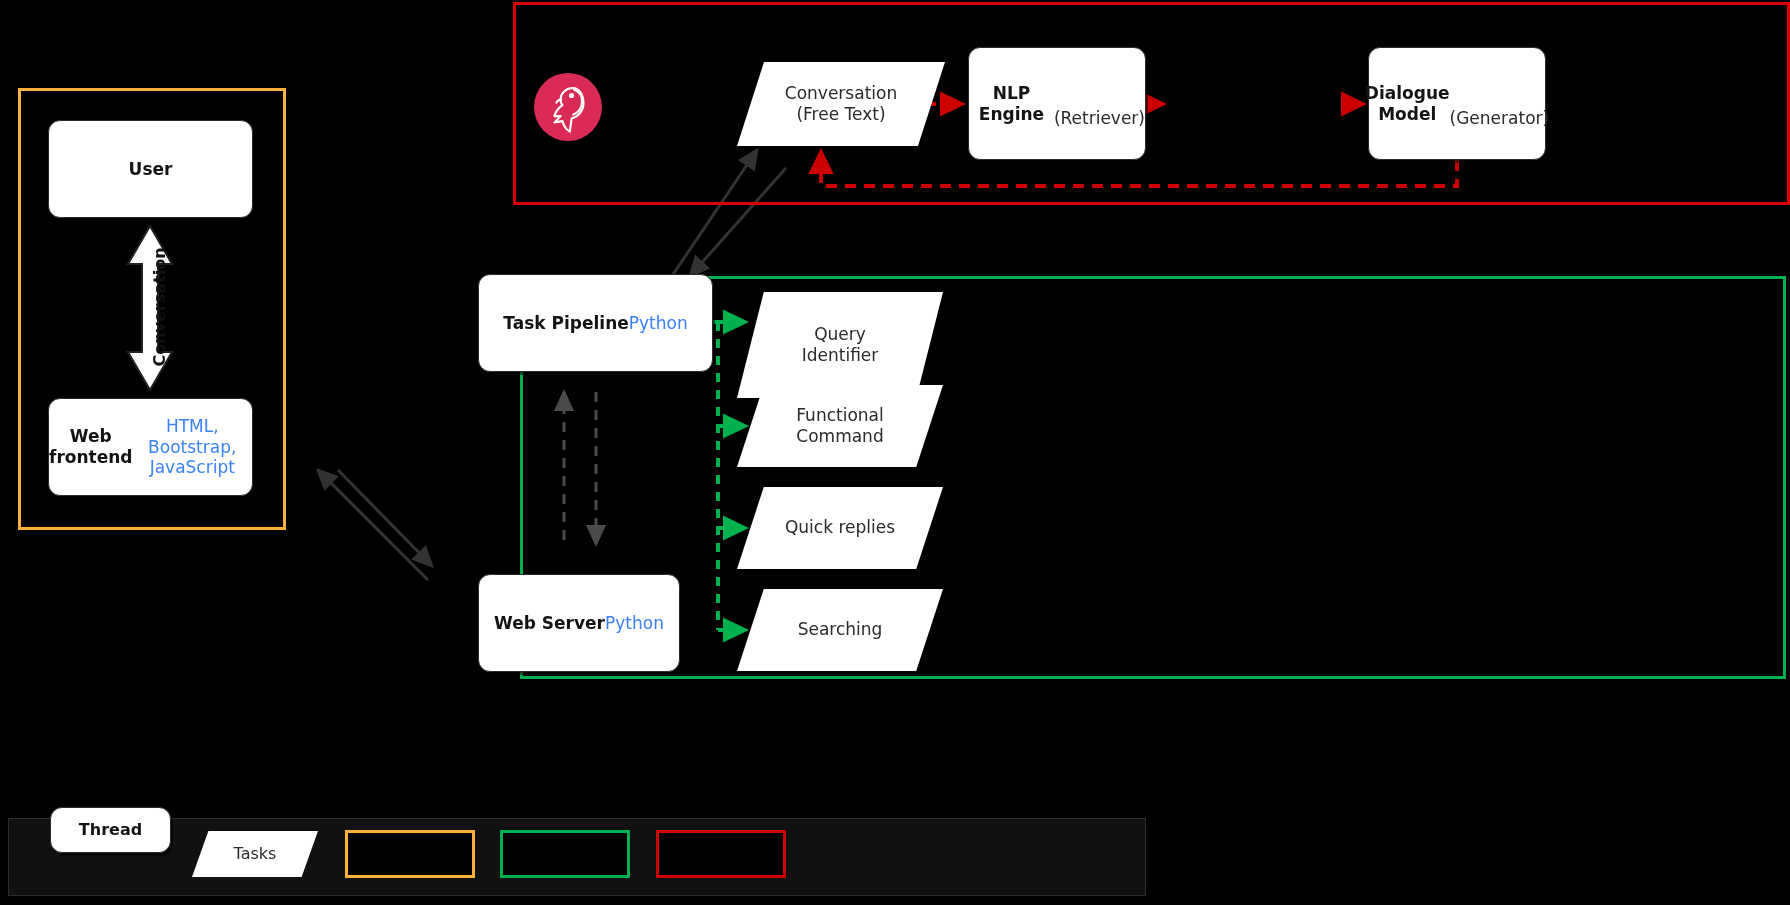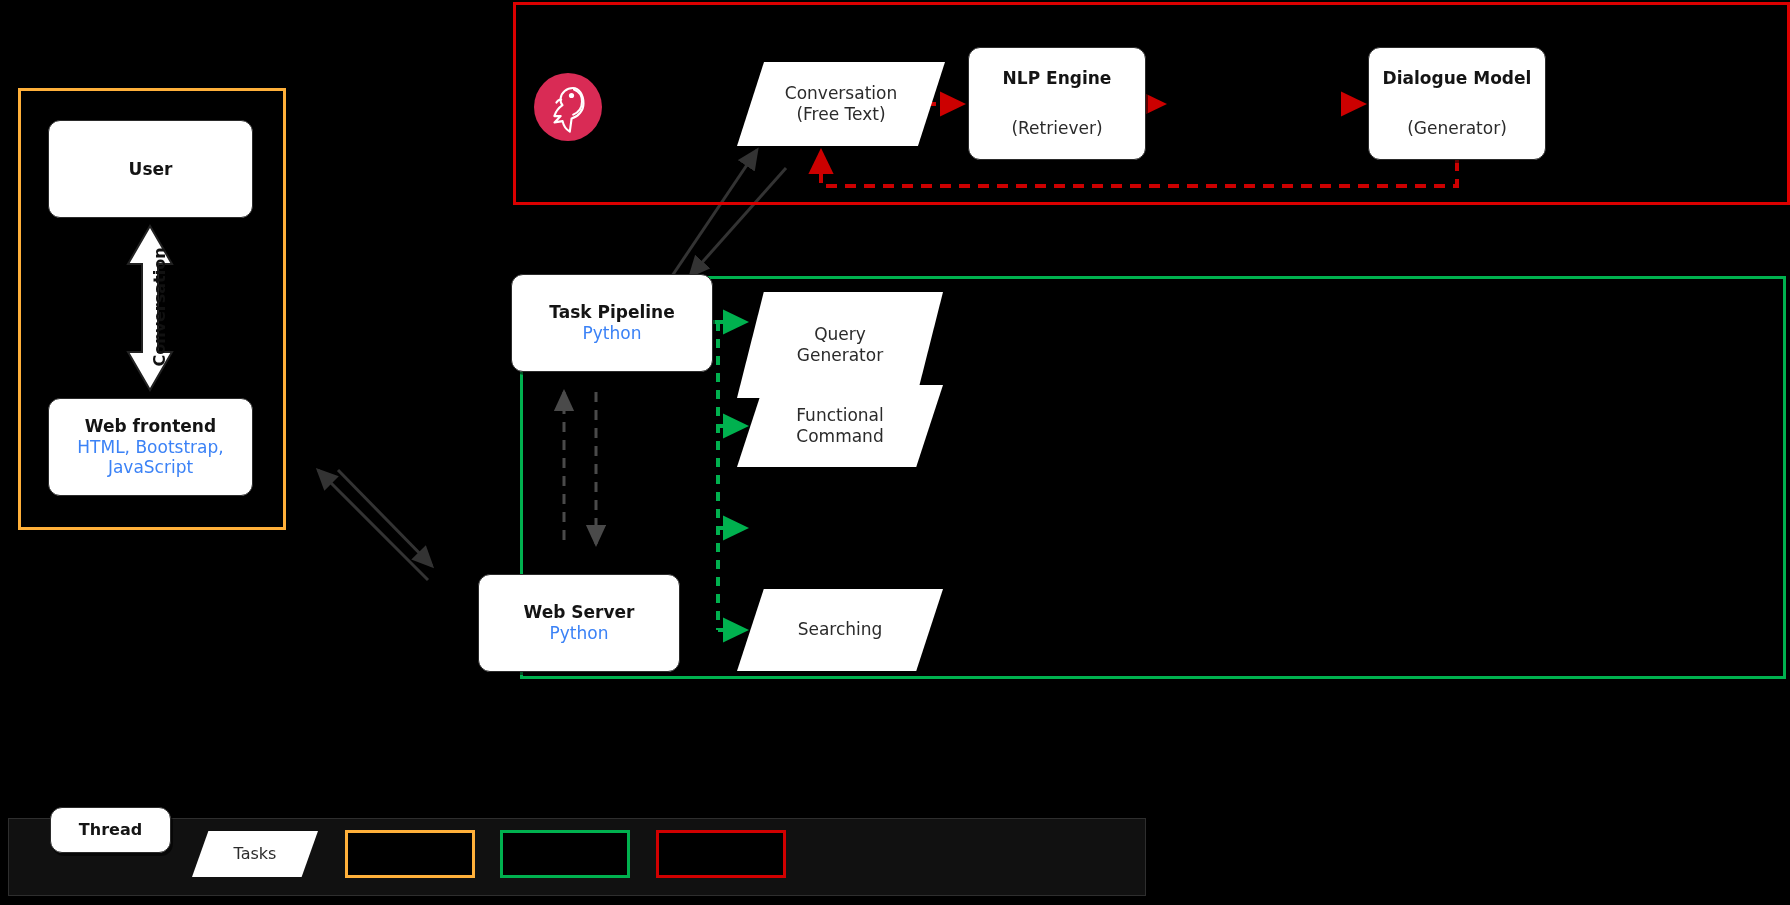--- a/index.html
+++ b/index.html
@@ -8,21 +8,21 @@
   .stage{position:absolute;inset:0;width:1790px;height:905px;background:#000;}
 
   
   .panel{position:absolute;box-sizing:border-box;background:transparent;}
   #panel-orange{left:18px;top:88px;width:268px;height:442px;border:3px solid #FFB03A;}
   #panel-red{left:513px;top:2px;width:1277px;height:203px;border:3px solid #DC0000;}
   #panel-green{left:520px;top:276px;width:1266px;height:403px;border:3px solid #00B14F;}
 
   
   .node{position:absolute;box-sizing:border-box;background:#ffffff;border:1px solid #2b2b2b;
-        border-radius:12px;display:flex;flex-direction:column;align-items:center;
+        border-radius:12px;display:flex;flex-direction:row;align-items:center;
         justify-content:center;text-align:center;line-height:1.22;
         box-shadow:2px 3px 0 rgba(0,0,0,0.55);}
   .node .t1{font-weight:bold;font-size:17px;color:#141414;}
   .node .t2{font-size:17px;color:#2b2b2b;margin-top:29px;}
   .node .sub{font-size:17px;color:#3b82f6;}
 
   
   .para{position:absolute;background:#ffffff;
         display:flex;align-items:center;justify-content:center;text-align:center;
         font-size:17px;color:#2b2b2b;line-height:1.25;
@@ -45,21 +45,21 @@
               font-weight:bold;font-size:16px;color:#111;}
 
   
   #logo-parrot{position:absolute;left:533px;top:72px;width:70px;height:70px;}
   #para-conversation{left:737px;top:62px;width:208px;height:84px;}
   #node-nlp{left:968px;top:47px;width:178px;height:113px;}
   #node-qa{left:1168px;top:47px;width:178px;height:113px;}
   #node-dialogue{left:1368px;top:47px;width:178px;height:113px;}
 
   
-  #node-taskpipeline{left:478px;top:274px;width:202px;height:98px;margin-left:33px;}
+  #node-taskpipeline{left:478px;top:274px;width:235px;height:98px;}
   #node-webserver{left:478px;top:554px;width:202px;height:98px;margin-top:20px;}
   #para-query{left:737px;top:292px;width:206px;height:106px;}
   #para-functional{left:737px;top:385px;width:206px;height:82px;}
   #para-quick{left:737px;top:487px;width:206px;height:82px;}
   #para-searching{left:737px;top:589px;width:206px;height:82px;}
 
   
   #legend{position:absolute;left:8px;top:818px;width:1138px;height:78px;
           box-sizing:border-box;background:#111111;border:1px solid #2e2e2e;}
   #legend-thread{position:absolute;left:35px;top:807px;width:121px;height:46px;margin-left:15px;}
@@ -190,27 +190,32 @@
     <span class="sub">Python</span>
   </div>
   <div class="node" id="node-webserver">
     <span class="t1">Web Server</span>
     <span class="sub">Python</span>
   </div>
 
   <div class="para" id="para-query">
     <div>
       <span>Query</span>
-      <span>Generator</span>
+      <span>Identifier</span>
     </div>
   </div>
   <div class="para" id="para-functional">
     <div>
       <span>Functional</span>
       <span>Command</span>
+    </div>
+  </div>
+  <div class="para" id="para-quick">
+    <div>
+      <span>Quick replies</span>
     </div>
   </div>
   <div class="para" id="para-searching">
     <div>
       <span>Searching</span>
     </div>
   </div>
 
   <div id="legend"></div>
   <div class="node" id="legend-thread">

